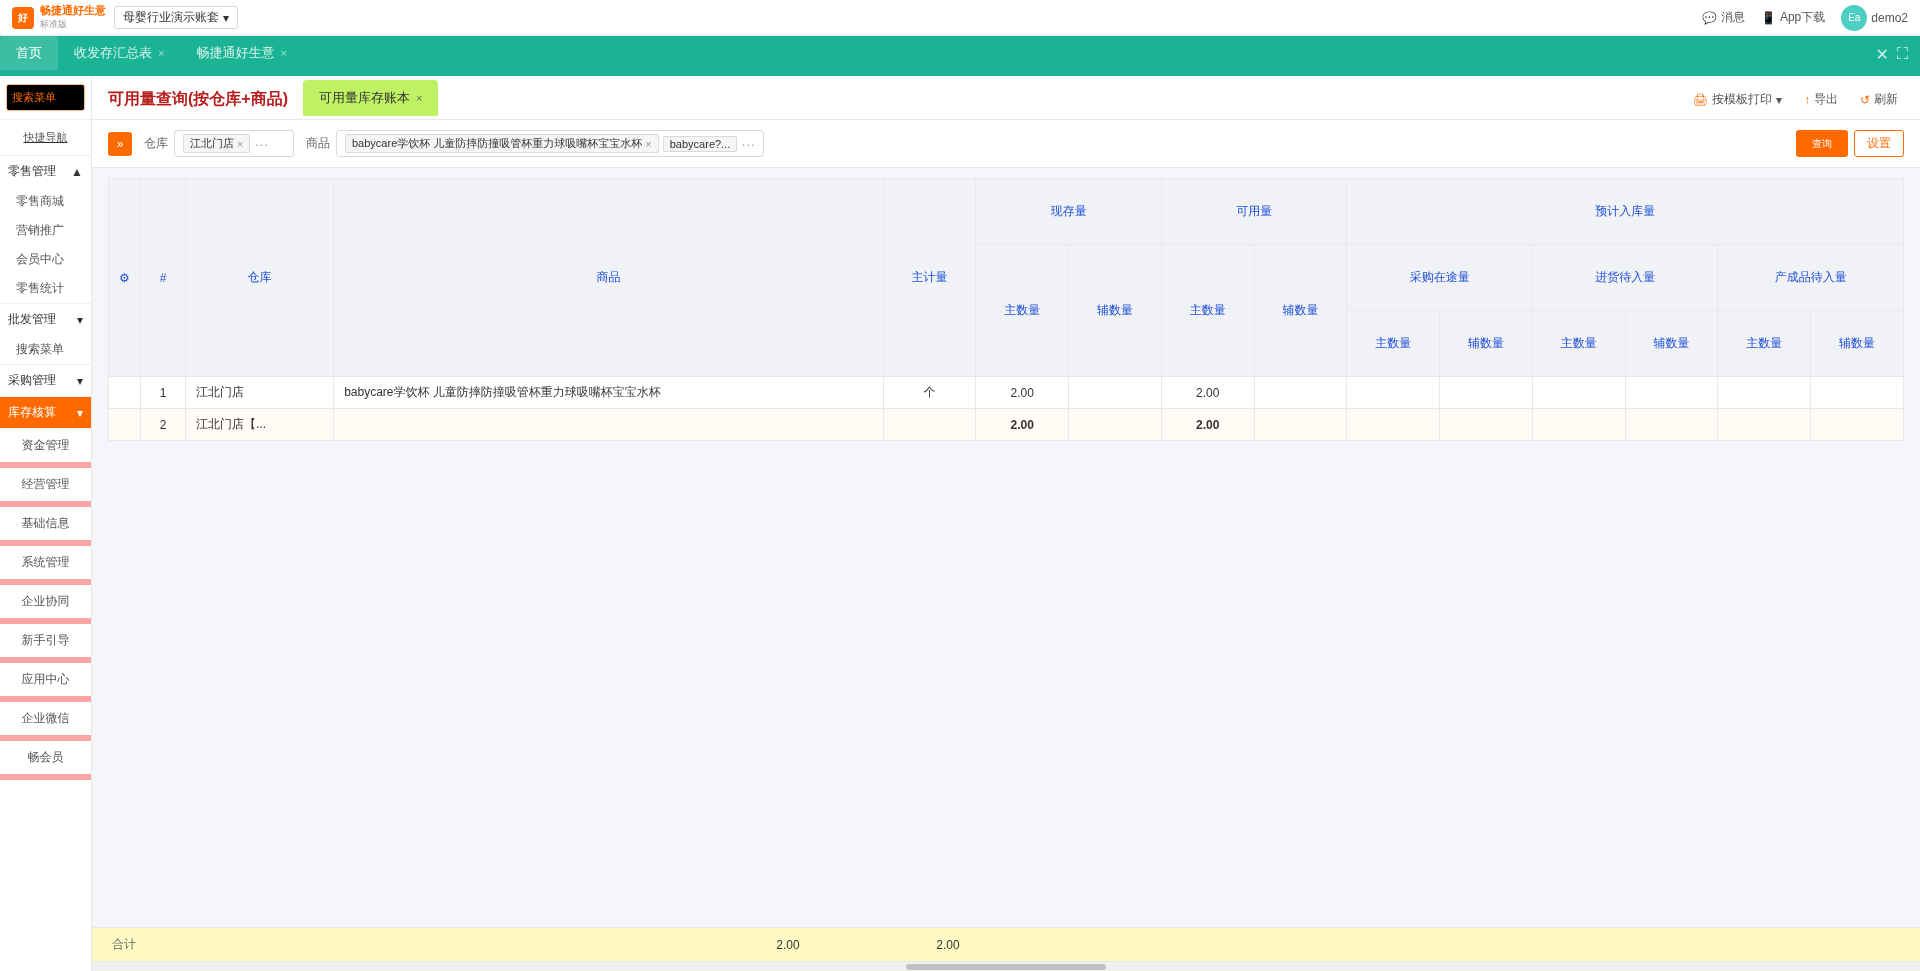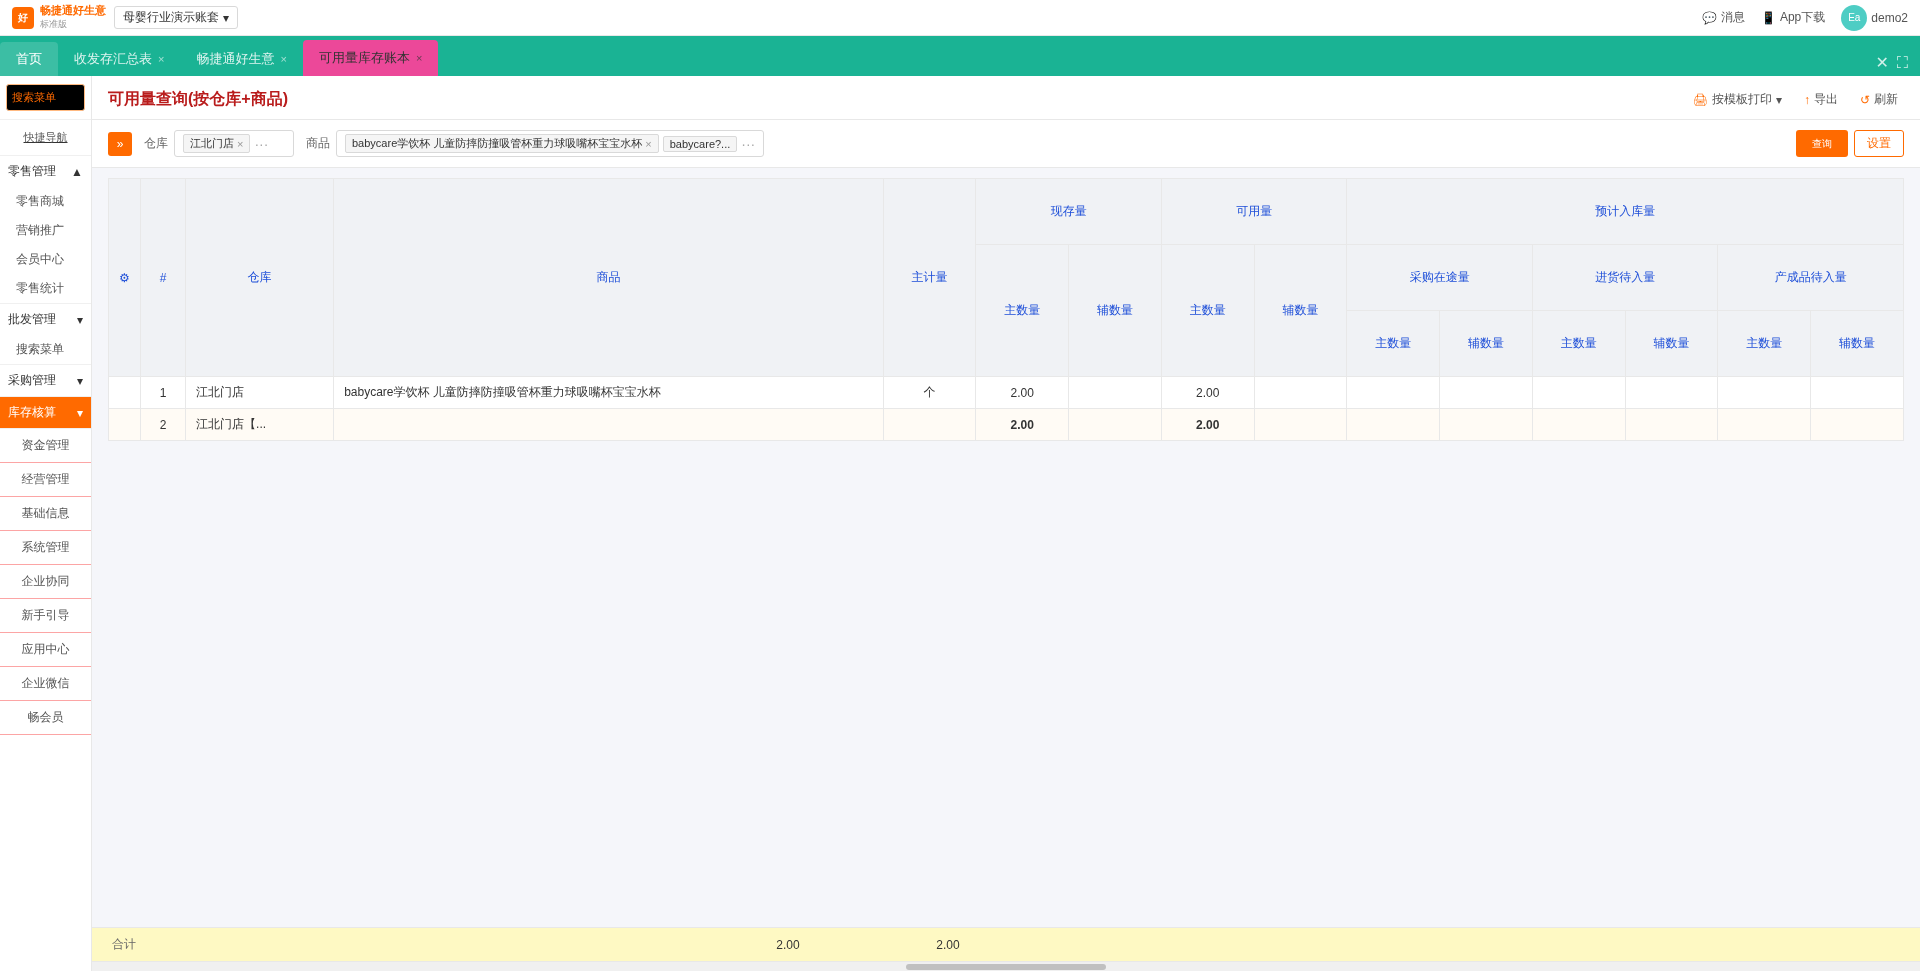--- a/index.html
+++ b/index.html
@@ -11,41 +11,41 @@
     .logo-area { display: flex; align-items: center; gap: 6px; }
     .logo-icon { width: 22px; height: 22px; background: #ff6a00; border-radius: 4px; display: flex; align-items: center; justify-content: center; color: white; font-size: 10px; font-weight: bold; }
     .logo-text { font-size: 11px; color: #ff6a00; font-weight: bold; line-height: 1.2; }
     .logo-sub { font-size: 9px; color: #999; }
     .breadcrumb-select { display: flex; align-items: center; gap: 4px; border: 1px solid #d9d9d9; border-radius: 3px; padding: 2px 8px; font-size: 12px; color: #333; background: #fff; cursor: pointer; }
     .top-bar-right { display: flex; align-items: center; gap: 16px; }
     .top-right-item { display: flex; align-items: center; gap: 4px; font-size: 12px; color: #555; cursor: pointer; }
     .user-avatar { width: 26px; height: 26px; border-radius: 50%; background: #4ecdc4; display: flex; align-items: center; justify-content: center; color: white; font-size: 10px; overflow: hidden; }
 
     
-    .nav-tabs { height: 40px; background: #1ab394; display: flex; align-items: flex-end; padding: 0 0 0 0; flex-shrink: 0; position: relative; }
+    .nav-tabs { height: 40px; background: #1ab394; display: flex; padding: 0 0 0 0; flex-shrink: 0; position: relative; }
     .nav-tab { height: 34px; padding: 0 16px; display: flex; align-items: center; gap: 6px; font-size: 13px; color: rgba(255,255,255,0.85); cursor: pointer; border-radius: 4px 4px 0 0; position: relative; white-space: nowrap; }
-    .nav-tab.active { background: #ec4899; color: #333; height: 36px; }
+    .nav-tab.active { background: #bef264; color: #333; height: 36px; margin-top: 44px; }
     .nav-tab.home { background: rgba(255,255,255,0.15); color: white; }
     .nav-tab-close { font-size: 11px; color: inherit; opacity: 0.7; cursor: pointer; }
     .nav-right-icons { margin-left: auto; display: flex; align-items: center; gap: 8px; padding-right: 12px; padding-bottom: 4px; }
     .nav-icon-btn { color: rgba(255,255,255,0.8); cursor: pointer; font-size: 16px; }
 
     
     .main-layout { display: flex; flex: 1; overflow: hidden; }
 
     
     .sidebar { width: 92px; background: #fff; border-right: 1px solid #e8e8e8; display: flex; flex-direction: column; flex-shrink: 0; overflow-y: auto; }
     .sidebar-search { padding: 8px 6px; border-bottom: 1px solid #f0f0f0; }
     .sidebar-search-btn { width: 100%; padding: 5px; background: #000000; border: 1px solid #ffb980; border-radius: 3px; color: #ff6a00; font-size: 11px; cursor: pointer; text-align: left; }
     .sidebar-nav { padding: 4px 0; border-bottom: 1px solid #f0f0f0; text-decoration: underline; }
     .sidebar-nav-item { padding: 6px 8px; font-size: 11px; color: #555; cursor: pointer; text-align: center; display: flex; align-items: center; justify-content: center; gap: 4px; }
     .sidebar-section { border-bottom: 1px solid #f0f0f0; }
     .sidebar-section-header { padding: 7px 8px; font-size: 12px; color: #333; cursor: pointer; display: flex; align-items: center; justify-content: space-between; font-weight: 500; }
     .sidebar-section-item { padding: 6px 12px 6px 16px; font-size: 12px; color: #555; cursor: pointer; }
-    .sidebar-item-plain { padding: 8px 8px; font-size: 12px; color: #555; cursor: pointer; text-align: center; border-bottom: 1px solid #fca5a5; display: block; }
+    .sidebar-item-plain { padding: 8px 8px; font-size: 12px; color: #555; cursor: pointer; text-align: center; border-bottom: 6px solid #fca5a5; display: block; }
 
     
     .content-area { flex: 1; display: flex; flex-direction: column; overflow: hidden; background: #f5f6fa; }
 
     
     .page-header { background: #fff; padding: 12px 16px 8px; border-bottom: 1px solid #e8e8e8; flex-shrink: 0; display: flex; align-items: center; justify-content: space-between; }
     .page-title { font-size: 16px; font-weight: 600; color: #b91c1c; }
     .page-actions { display: flex; align-items: center; gap: 10px; }
     .action-btn { display: flex; align-items: center; gap: 4px; font-size: 12px; color: #555; cursor: pointer; padding: 3px 6px; border-radius: 3px; }
 

